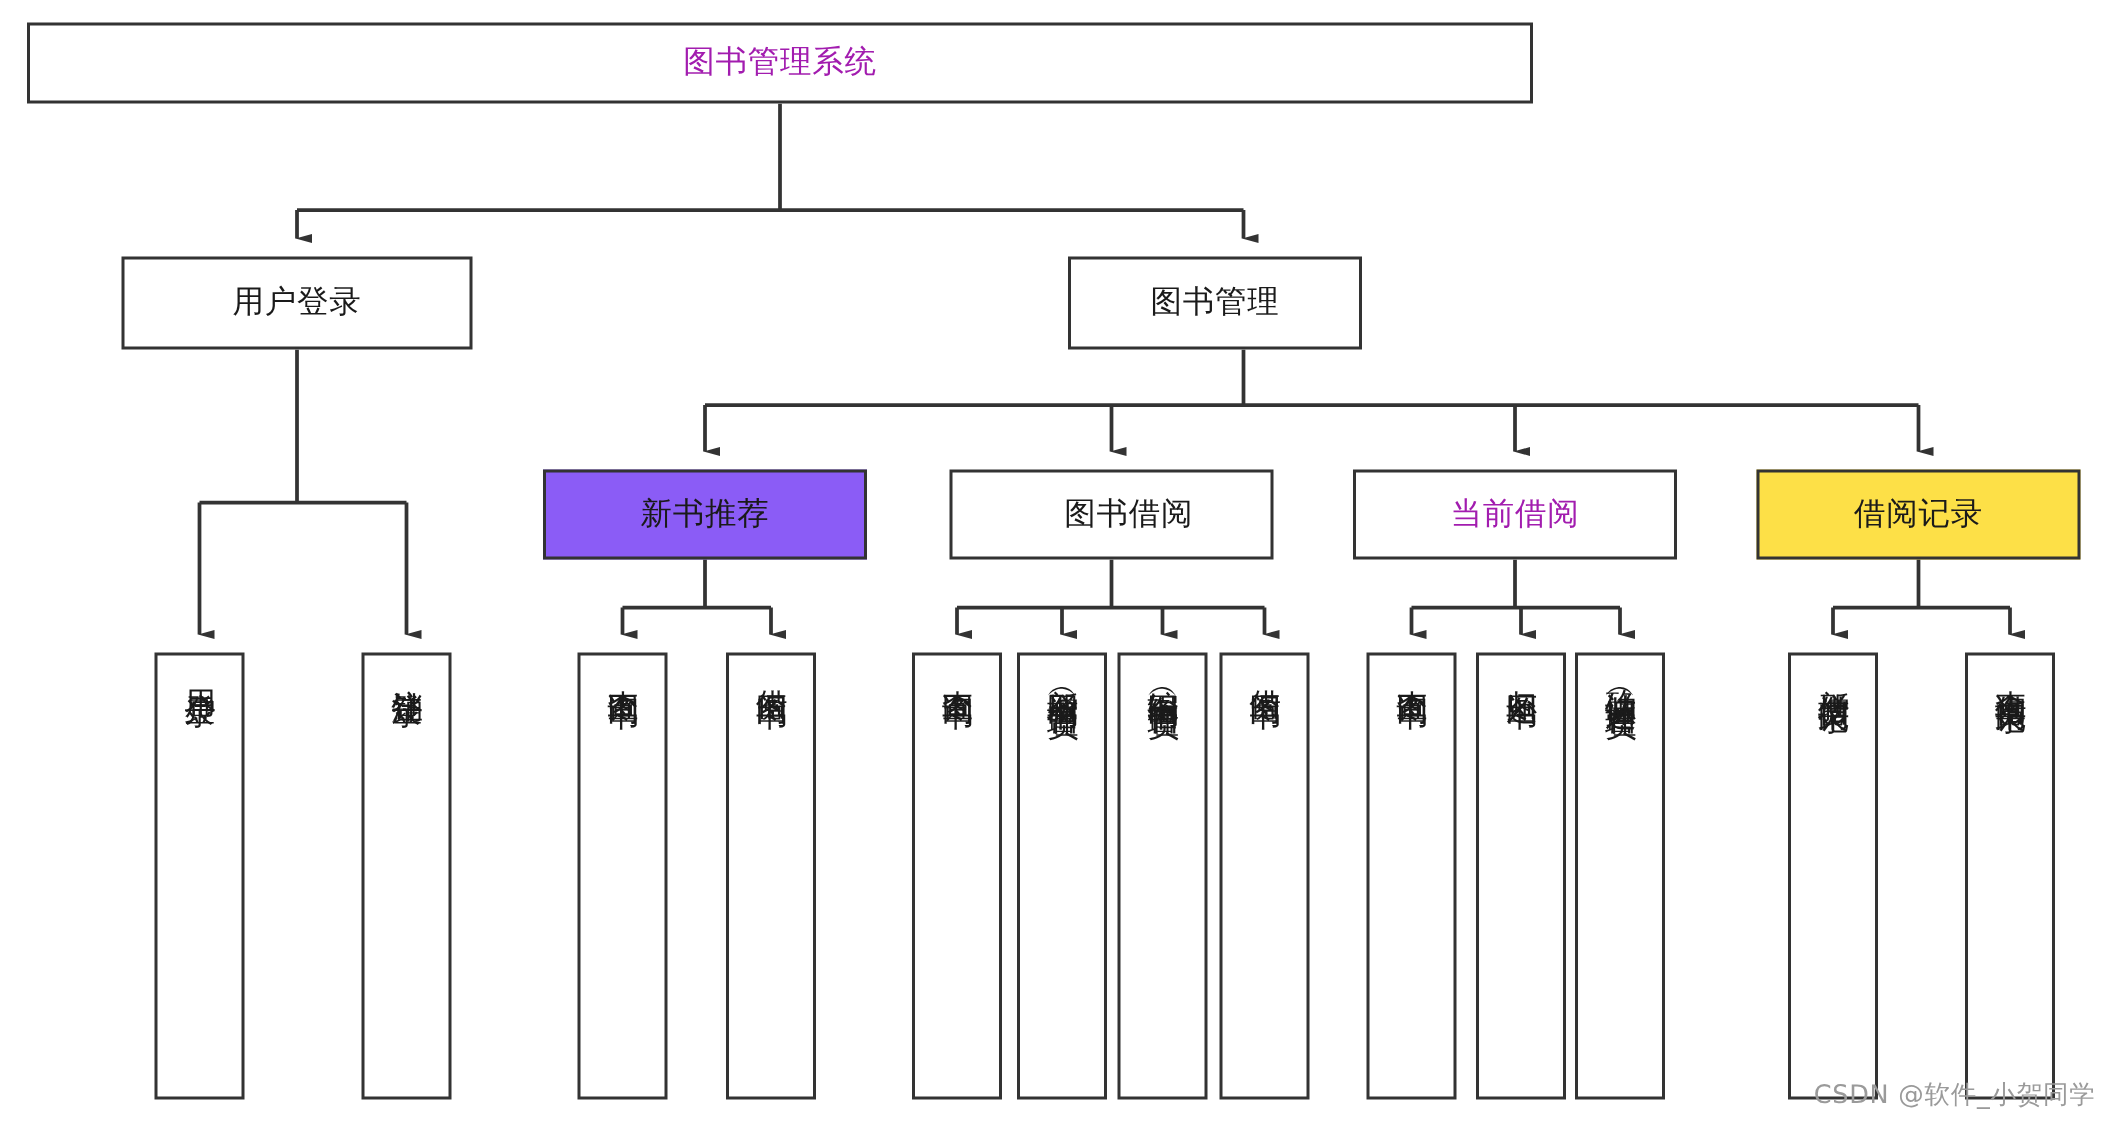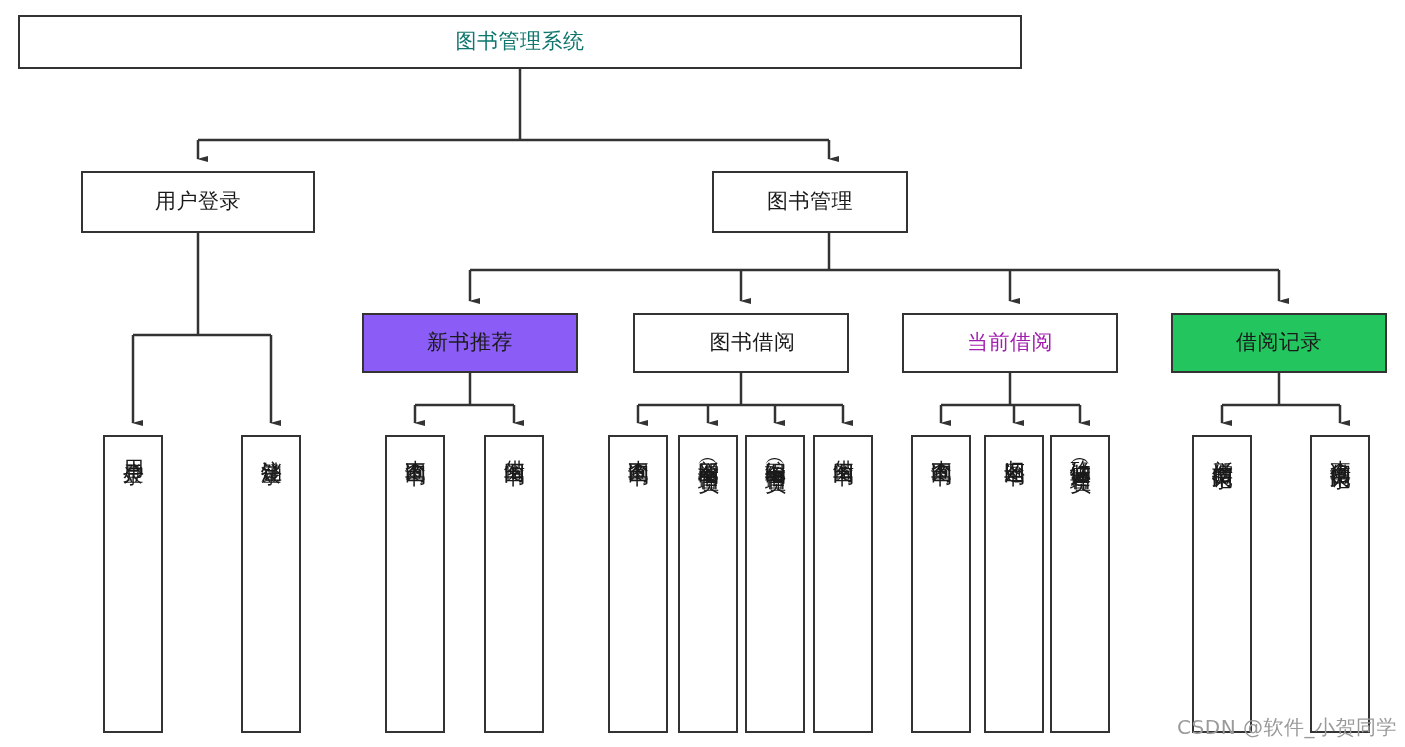--- a/index.html
+++ b/index.html
@@ -58,21 +58,21 @@
     writing-mode: vertical-rl;
     text-orientation: upright;
     line-height: 1.0;
     letter-spacing: 2px;
     white-space: nowrap;
   }
   .watermark {
     position: absolute;
     right: 8px;
     bottom: 6px;
-    font-size: 20px;
+    font-size: 17px;
     color: #9a9a9a;
     letter-spacing: 0.5px;
     white-space: nowrap;
   }
 </style>
 </head>
 <body>
 
 <div id="canvas">
   <svg class="edges" viewBox="0 0 1405 747">
@@ -112,39 +112,39 @@
         <path d="M 1014 405 L 1014 423" stroke="#333333" stroke-width="2.5" fill="none" marker-end="url(#arrow)"></path>
         <path d="M 1080 405 L 1080 423" stroke="#333333" stroke-width="2.5" fill="none" marker-end="url(#arrow)"></path>
         <path d="M 1279 373 L 1279 405" stroke="#333333" stroke-width="2.5" fill="none"></path>
         <path d="M 1222 405 L 1340 405" stroke="#333333" stroke-width="2.5" fill="none"></path>
         <path d="M 1222 405 L 1222 423" stroke="#333333" stroke-width="2.5" fill="none" marker-end="url(#arrow)"></path>
         <path d="M 1340 405 L 1340 423" stroke="#333333" stroke-width="2.5" fill="none" marker-end="url(#arrow)"></path>
       </g>
   </svg>
 
   <div id="node-layer">
-      <div class="node root" style="left: 18px; top: 15px; width: 1004px; height: 54px; border-color: rgb(51, 51, 51); background: rgb(255, 255, 255); color: #0f766e;">
+      <div class="node root" style="left: 18px; top: 15px; width: 1004px; height: 54px; border-color: rgb(51, 51, 51); background: rgb(255, 255, 255); color: #a21caf;">
         <span class="label">图书管理系统</span>
       </div>
       <div class="node horiz" style="left: 81px; top: 171px; width: 234px; height: 62px; border-color: rgb(51, 51, 51); background: rgb(255, 255, 255); color: rgb(26, 26, 26);">
         <span class="label">用户登录</span>
       </div>
       <div class="node horiz" style="left: 712px; top: 171px; width: 196px; height: 62px; border-color: rgb(51, 51, 51); background: rgb(255, 255, 255); color: rgb(26, 26, 26);">
         <span class="label">图书管理</span>
       </div>
       <div class="node horiz" style="left: 362px; top: 313px; width: 216px; height: 60px; border-color: rgb(51, 51, 51); background: #8b5cf6; color: rgb(26, 26, 26);">
         <span class="label">新书推荐</span>
       </div>
       <div class="node horiz" style="left: 633px; top: 313px; width: 216px; height: 60px; border-color: rgb(51, 51, 51); background: rgb(255, 255, 255); color: rgb(26, 26, 26); padding-left: 23px;">
         <span class="label">图书借阅</span>
       </div>
       <div class="node horiz" style="left: 902px; top: 313px; width: 216px; height: 60px; border-color: rgb(51, 51, 51); background: rgb(255, 255, 255); color: #a21caf;">
         <span class="label">当前借阅</span>
       </div>
-      <div class="node horiz" style="left: 1171px; top: 313px; width: 216px; height: 60px; border-color: rgb(51, 51, 51); background: #22c55e; color: rgb(26, 26, 26);">
+      <div class="node horiz" style="left: 1171px; top: 313px; width: 216px; height: 60px; border-color: rgb(51, 51, 51); background: #fde047; color: rgb(26, 26, 26);">
         <span class="label">借阅记录</span>
       </div>
       <div class="node leaf" style="left: 103px; top: 435px; width: 60px; height: 298px; border-color: rgb(51, 51, 51); background: rgb(255, 255, 255); color: rgb(26, 26, 26);">
         <span class="label">用户登录</span>
       </div>
       <div class="node leaf" style="left: 241px; top: 435px; width: 60px; height: 298px; border-color: rgb(51, 51, 51); background: rgb(255, 255, 255); color: rgb(26, 26, 26);">
         <span class="label">注销登录</span>
       </div>
       <div class="node leaf" style="left: 385px; top: 435px; width: 60px; height: 298px; border-color: rgb(51, 51, 51); background: rgb(255, 255, 255); color: rgb(26, 26, 26);">
         <span class="label">查询图书</span>

